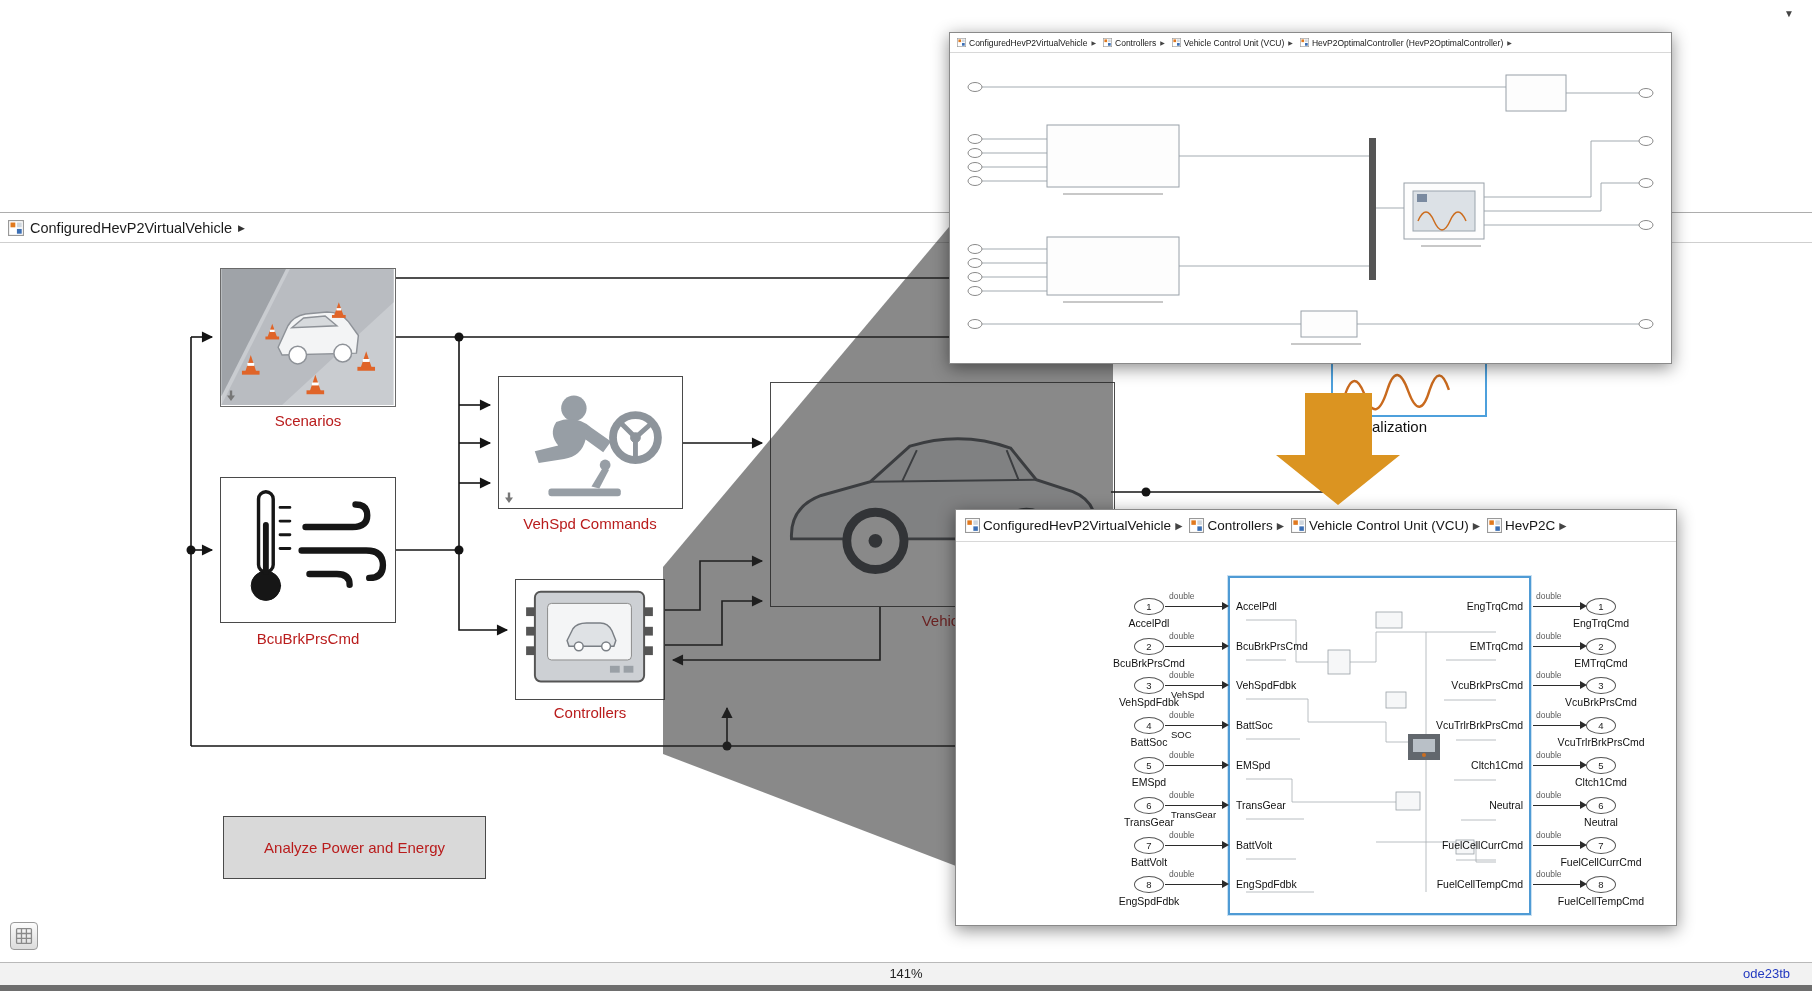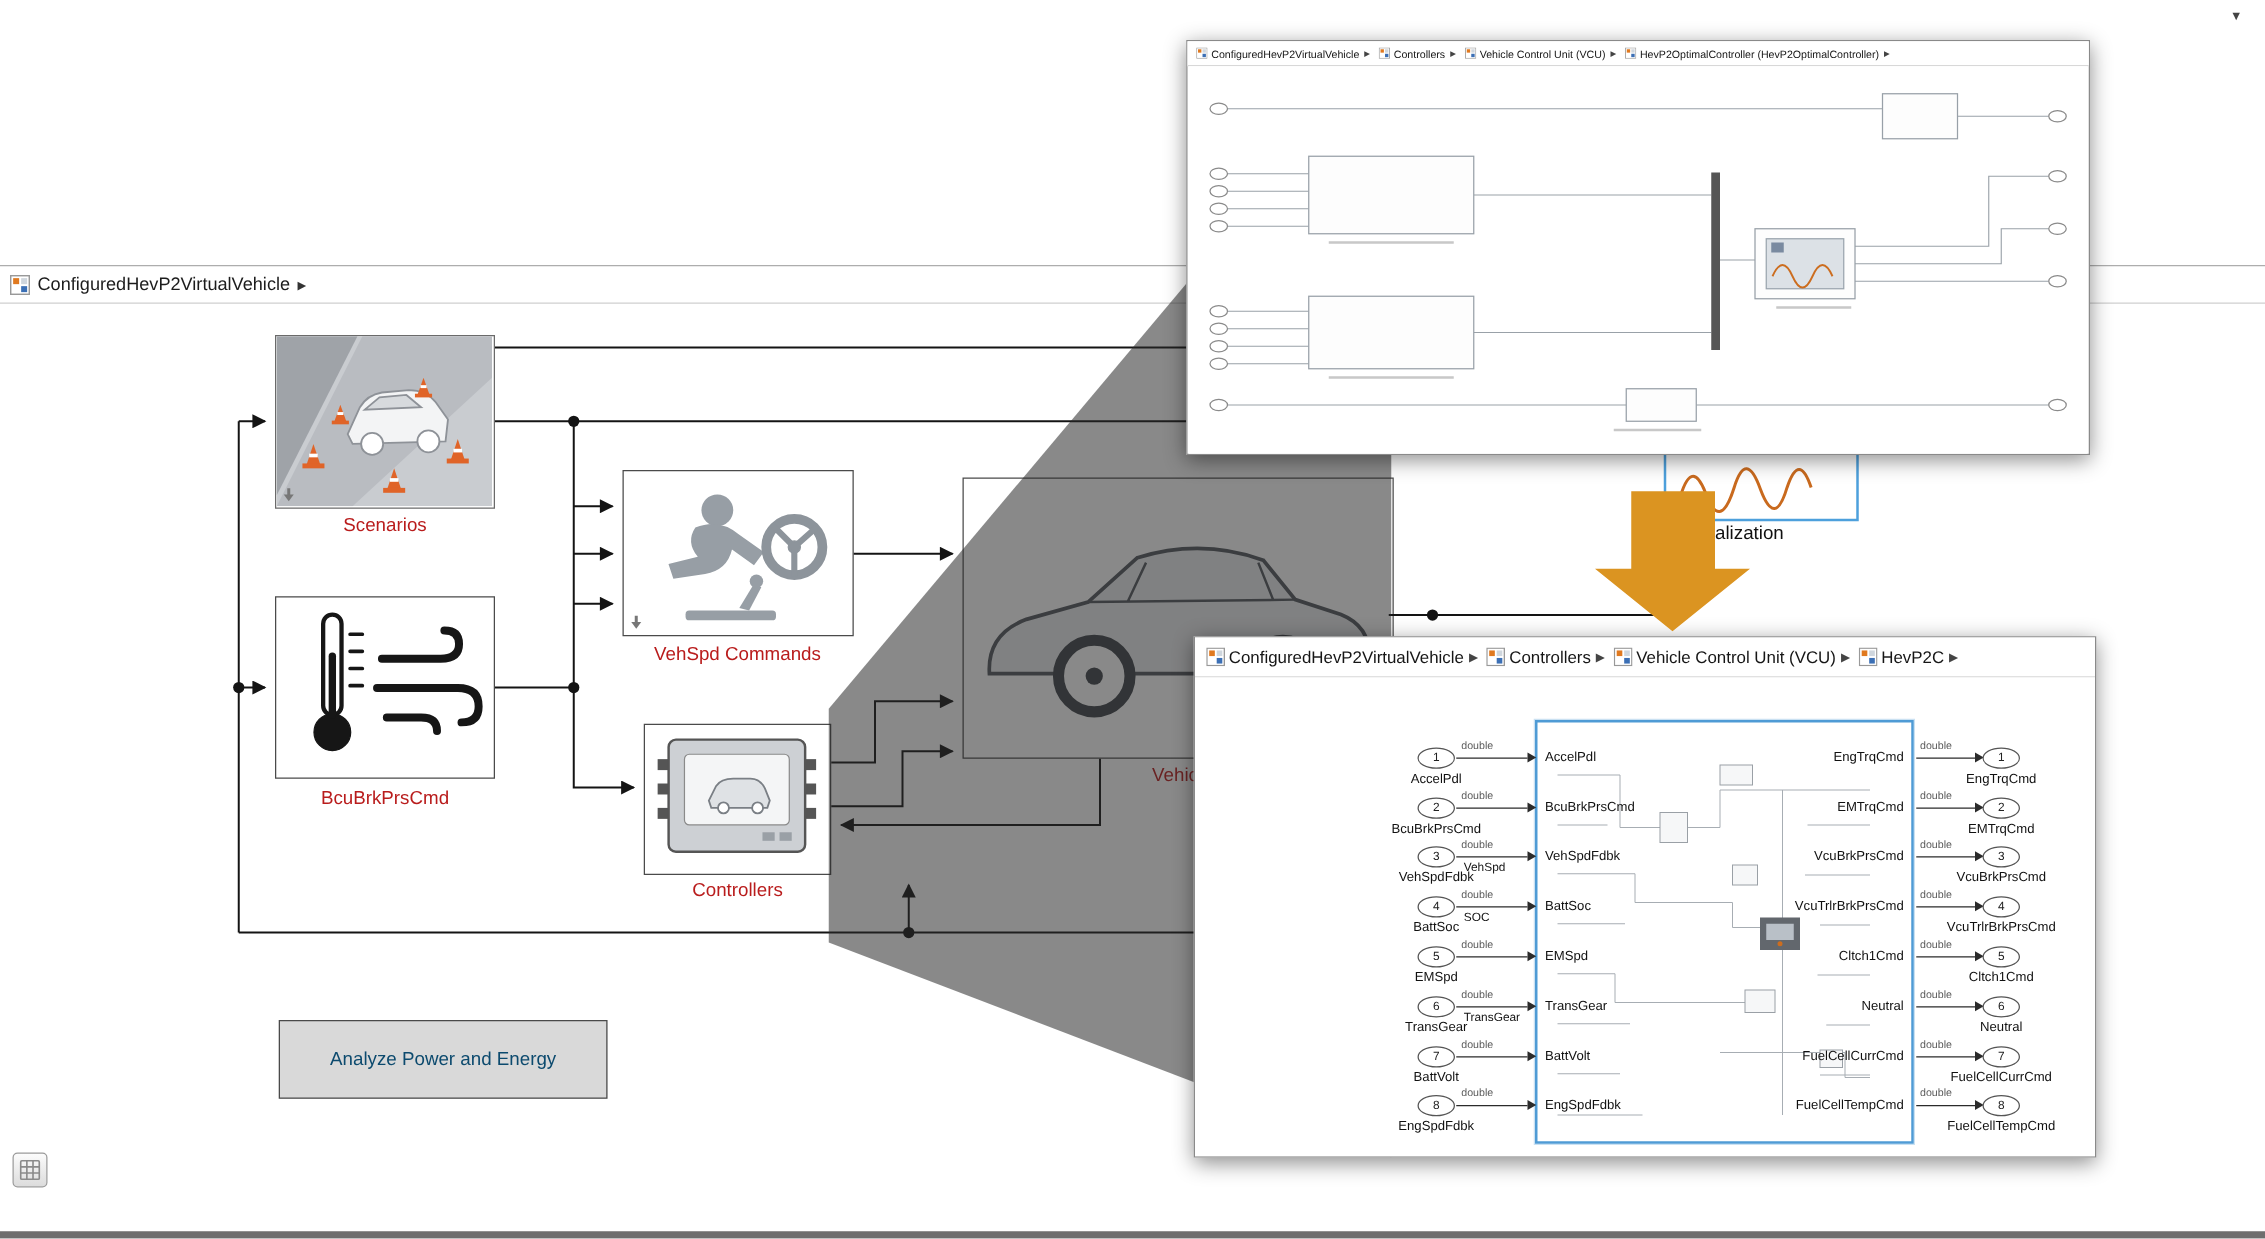--- a/index.html
+++ b/index.html
@@ -61,21 +61,21 @@
   .poutlabel{position:absolute;font-size:10.5px;color:#111;white-space:nowrap;text-align:right}
 
   
   .zoom-arrow{position:absolute;left:1270px;top:390px;width:135px;height:120px;z-index:12}
 
   
   .watermark{position:absolute;left:1158px;top:886px;font-size:47px;font-weight:bold;letter-spacing:2px;
              color:rgba(150,150,150,.92);white-space:nowrap;z-index:30;pointer-events:none}
 
   .analyze-btn{position:absolute;left:223px;top:816px;width:263px;height:63px;background:#d9d9d9;border:1.5px solid #4a4a4a;
-               display:flex;align-items:center;justify-content:center;font-size:15px;color:#0c4a6e;z-index:2;cursor:pointer}
+               display:flex;align-items:center;justify-content:center;font-size:15px;color:#b91c1c;z-index:2;cursor:pointer}
   .viz-blk{position:absolute;left:1331px;top:336px;width:156px;height:81px;background:#fff;border:2.5px solid #4da0dc;z-index:4;overflow:hidden}
   .viz-label{position:absolute;left:1372px;top:418px;font-size:15px;color:#101010;z-index:4;white-space:nowrap}
 </style>
 </head>
 <body>
 
 <div id="root">
 
   <div class="mw-bar">
     <span class="mw-icon">
@@ -536,16 +536,20 @@
   </div>
 
   <div class="grid-btn">
     <svg viewBox="0 0 28 28">
         <g stroke="#8a8a8a" stroke-width="1.4" fill="none">
       <rect x="6" y="6" width="16" height="16" rx="1"></rect>
           <path d="M6 11.3 H22 M6 16.6 H22 M11.3 6 V22 M16.6 6 V22"></path>
         </g>
       </svg>
   </div>
+  <div class="statusbar">
+    <span class="status-zoom">141%</span>
+    <span class="status-solver">ode23tb</span>
+  </div>
   <div class="bottom-strip"></div>
 
 
 </div>
 
 </body></html>

